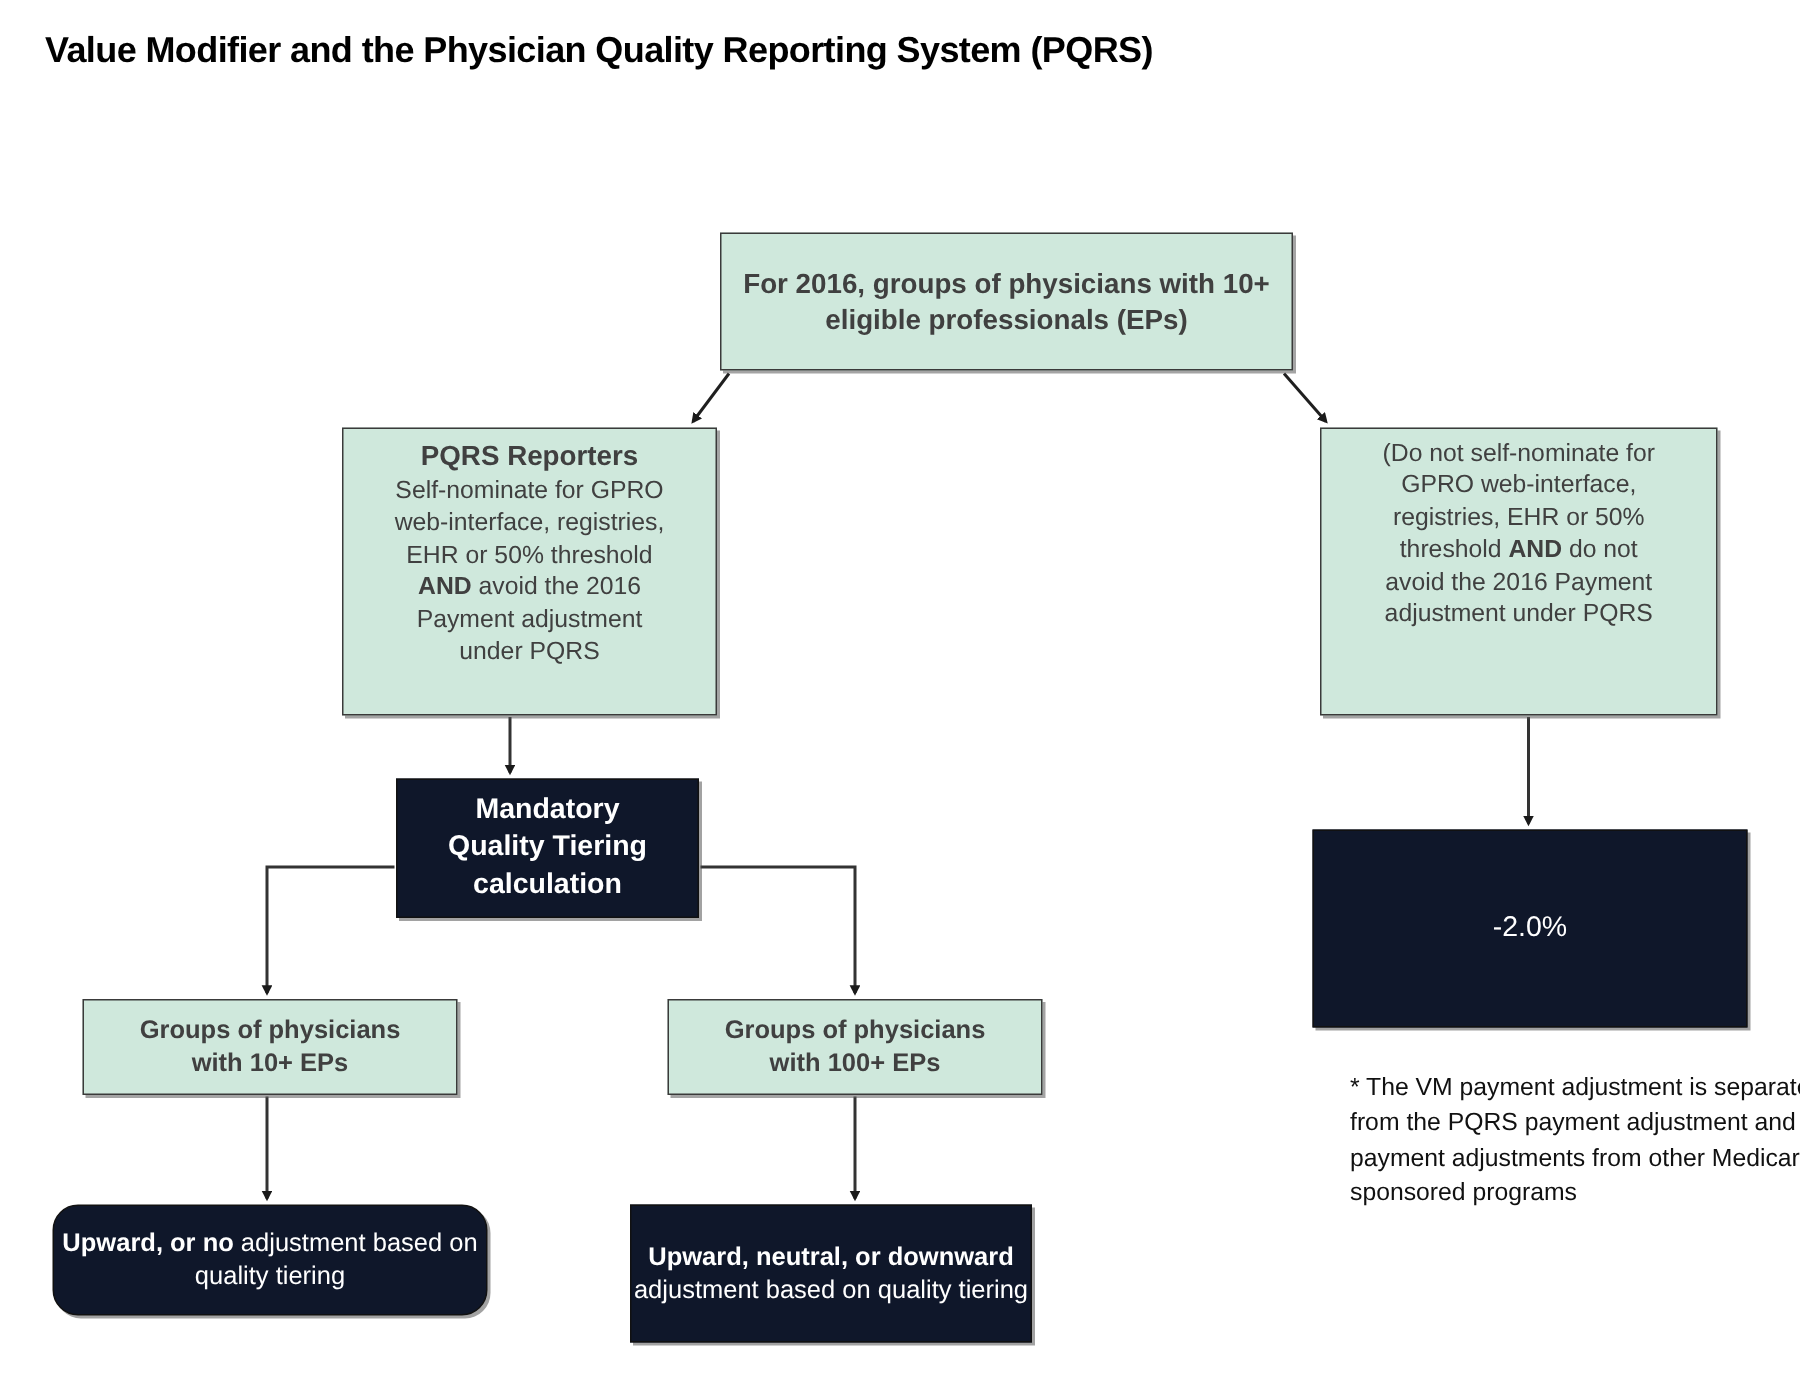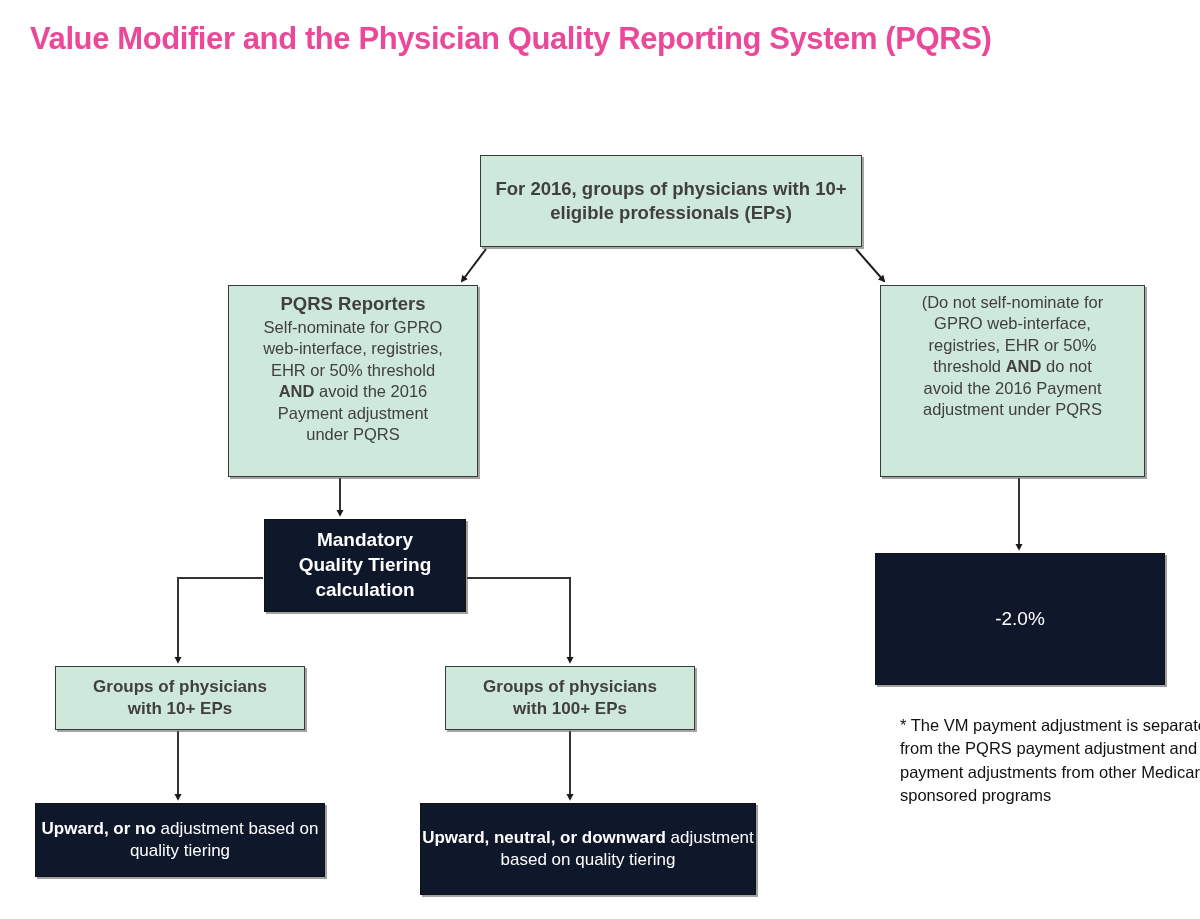--- a/index.html
+++ b/index.html
@@ -14,25 +14,25 @@
     overflow: hidden;
     font-family: "Liberation Sans", sans-serif;
     color: #000000;
   }
 
   #page-title {
     position: absolute;
     left: 30px;
     top: 18px;
     width: 1060px;
-    font-size: 31px;
+    font-size: 24px;
     font-weight: bold;
     line-height: 1.33;
     letter-spacing: -0.4px;
-    color: #ec4899;
+    color: #000000;
   }
 
   #connectors {
     position: absolute;
     left: 0;
     top: 0;
     width: 1200px;
     height: 919px;
     pointer-events: none;
   }
@@ -73,22 +73,22 @@
 
   .node b { font-weight: bold; }
 
   
   #node-top       { left: 480px; top: 155px;  width: 382px; height: 92px;  font-size: 18.5px; font-weight: bold; padding: 0 14px; }
   #node-pqrs      { left: 228px; top: 285px;  width: 250px; height: 192px; font-size: 16.5px; padding: 6px 10px 16px; justify-content: flex-start; }
   #node-nonpqrs   { left: 880px; top: 285px;  width: 265px; height: 192px; font-size: 16.5px; padding: 6px 10px 0; justify-content: flex-start; }
   #node-tiering   { left: 264px; top: 519px;  width: 202px; height: 93px;  font-size: 19px;   font-weight: bold; }
   #node-grp10     { left: 55px;  top: 666px;  width: 250px; height: 64px;  font-size: 17px;   font-weight: bold; }
   #node-grp100    { left: 445px; top: 666px;  width: 250px; height: 64px;  font-size: 17px;   font-weight: bold; }
-  #node-upward    { left: 35px;  top: 803px;  width: 290px; height: 74px;  font-size: 17px; }
-  #node-upneut    { left: 420px; top: 803px;  width: 336px; height: 92px;  font-size: 17px; }
+  #node-upward    { left: 35px;  top: 803px;  width: 290px; height: 74px;  font-size: 17px; border-radius: 17px; }
+  #node-upneut    { left: 420px; top: 803px;  width: 268px; height: 92px;  font-size: 17px; }
   #node-downward  { left: 875px; top: 553px;  width: 290px; height: 132px; font-size: 19px;   font-weight: normal; }
 
   #node-pqrs .heading,
   #node-nonpqrs .heading { font-size: 18.5px; margin-bottom: 1px; }
 
   #footnote {
     position: absolute;
     left: 872px;
     top: 714px;
     width: 320px;

